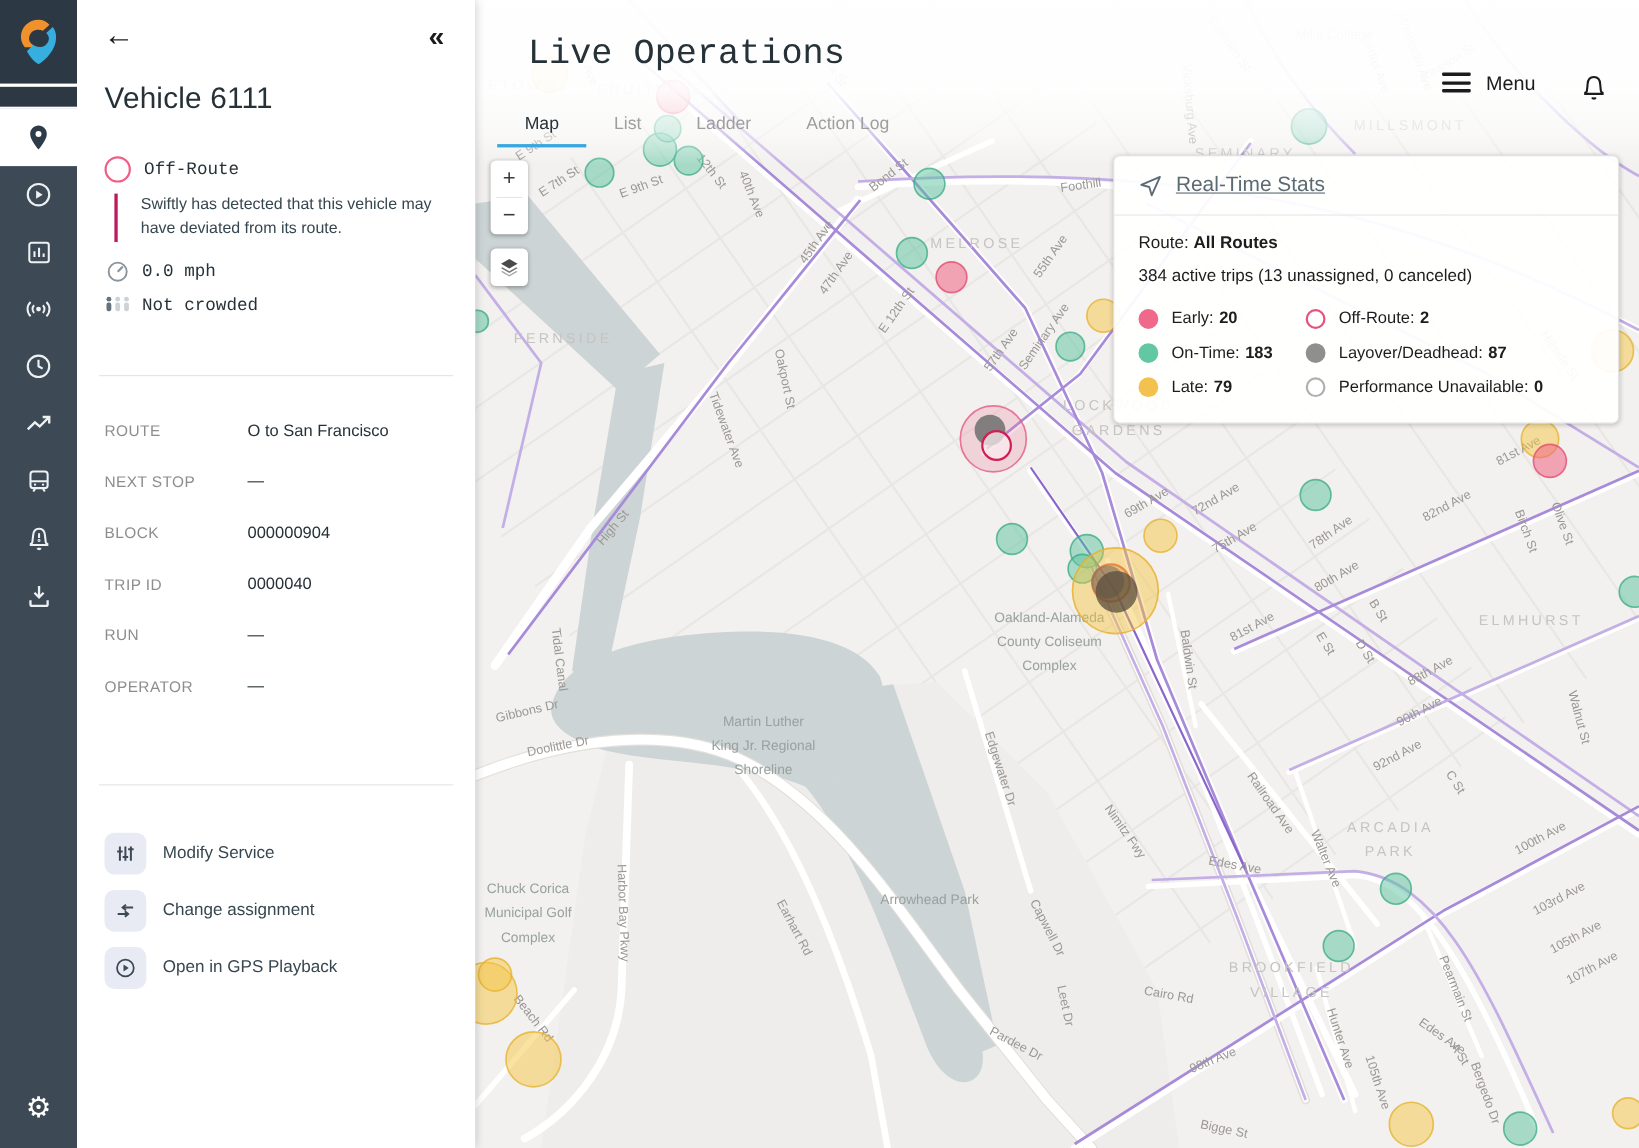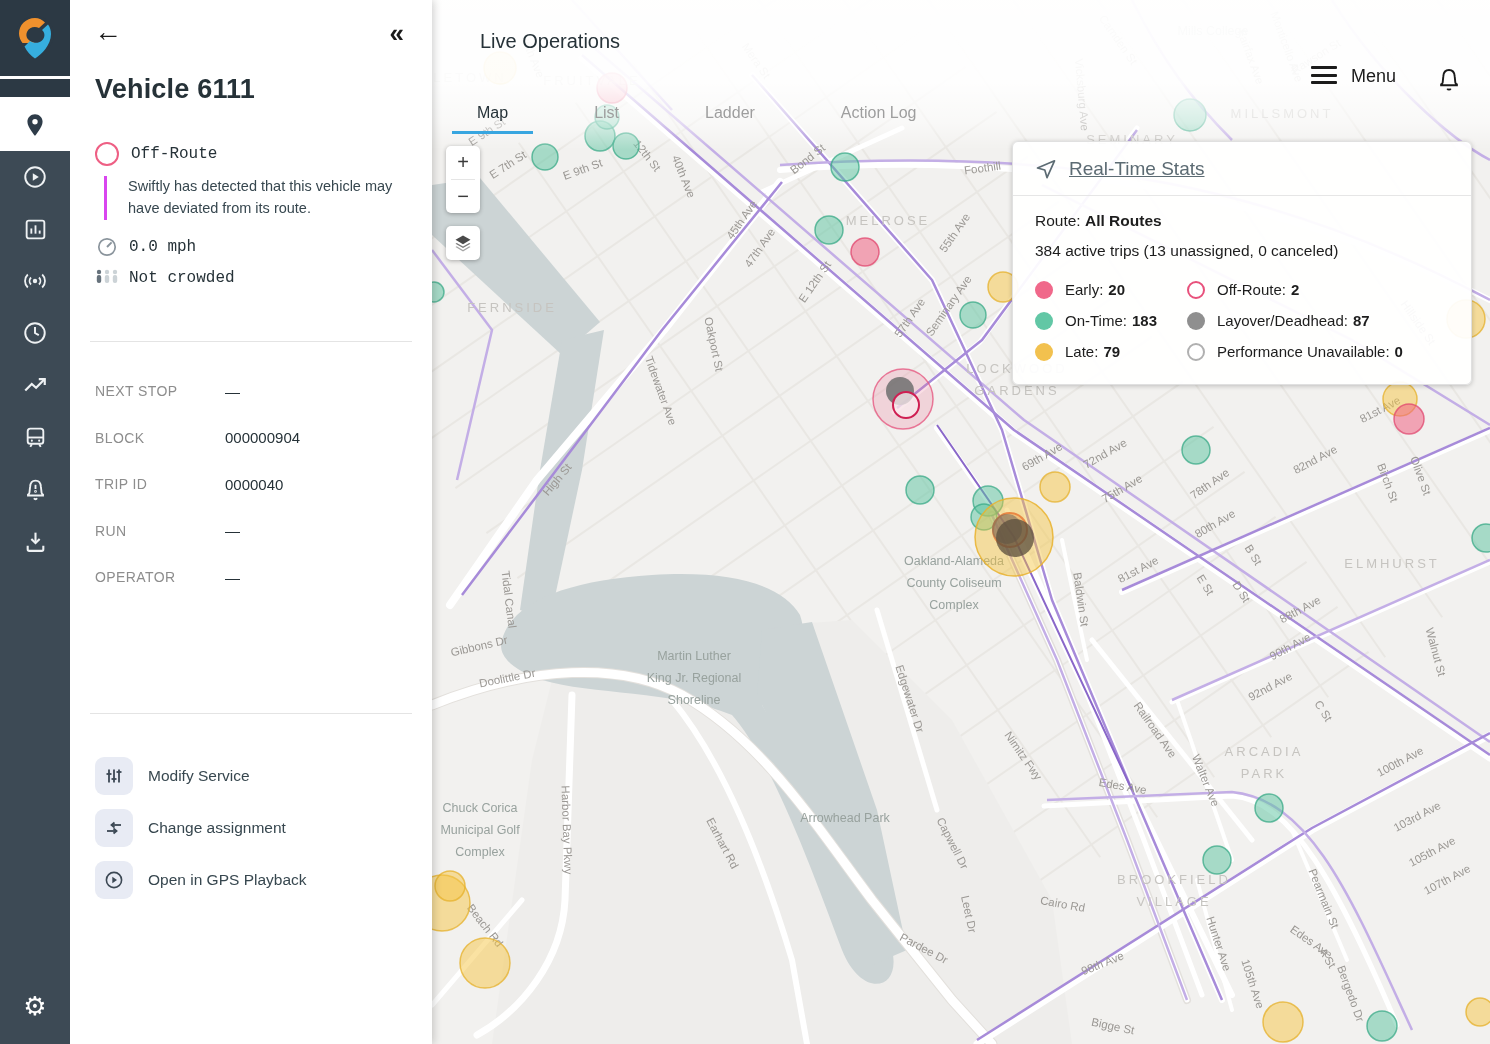--- a/index.html
+++ b/index.html
@@ -14,26 +14,26 @@
   .rail-item.sel{background:#ffffff;}
   .rail-item svg{display:block;}
   #gear{position:absolute;bottom:16px;left:0;width:70px;height:44px;display:flex;align-items:center;justify-content:center;color:#fff;font-size:26px;cursor:pointer;}
 
   
   #panel{position:absolute;left:70px;top:0;width:362px;height:1044px;background:#fff;z-index:30;
     box-shadow:2px 0 8px rgba(0,0,0,.18);}
   #panel-top{position:relative;height:60px;}
   #back-btn{position:absolute;left:24px;top:18px;font-size:28px;color:#1b1b1b;cursor:pointer;line-height:1;}
   #collapse-btn{position:absolute;right:28px;top:20px;font-size:26px;font-weight:bold;color:#1b1b1b;cursor:pointer;line-height:1;}
-  #veh-title{position:absolute;left:25px;top:74px;font-size:27px;color:#263238;font-weight:700;letter-spacing:.2px;}
+  #veh-title{position:absolute;left:25px;top:74px;font-size:27px;color:#263238;font-weight:400;letter-spacing:.2px;}
   #status{position:absolute;left:25px;top:142px;width:312px;}
   .st-row{display:flex;align-items:center;margin-bottom:10px;font-family:Liberation Mono, monospace;}
   #offroute-circ{width:20px;height:20px;border:2px solid #ee5f84;border-radius:50%;margin-right:12px;flex:none;}
   #status .st-label{font-size:16px;color:#263238;}
-  #st-desc{margin:4px 0 16px 9px;border-left:3px solid #d946ef;padding-left:21px;
+  #st-desc{margin:4px 0 16px 9px;border-left:3px solid #be185d;padding-left:21px;
     font-size:14.5px;color:#37474f;line-height:1.5;width:275px;}
   .st-ic{width:24px;margin-right:10px;flex:none;display:flex;justify-content:center;}
   .divider{position:absolute;left:20px;right:20px;height:1px;background:#e4e4e4;}
   #fields{position:absolute;left:25px;top:368px;width:315px;}
   .f-row{display:flex;height:46.5px;align-items:center;}
   .f-label{width:130px;font-size:14px;color:#8d8d8d;letter-spacing:.4px;}
   .f-value{font-size:15px;color:#263238;}
   #actions{position:absolute;left:25px;top:750px;width:315px;}
   .a-row{display:flex;align-items:center;height:52px;cursor:pointer;}
   .a-ic{width:38px;height:38px;border-radius:9px;background:#e8ebf4;display:flex;align-items:center;justify-content:center;margin-right:15px;flex:none;}
@@ -49,22 +49,22 @@
   .tl2{stroke:#a78bd9;fill:none;stroke-width:2.5;stroke-linejoin:round;}
   .tl3{stroke:#8a67c9;fill:none;stroke-width:2;stroke-linejoin:round;}
   .lbl-street{font-family:"Liberation Sans",sans-serif;font-size:11.5px;fill:#9b9894;text-anchor:middle;}
   .lbl-hood{font-family:"Liberation Sans",sans-serif;font-size:13px;letter-spacing:3px;fill:#c6c4c0;text-anchor:middle;}
   .lbl-place{font-family:"Liberation Sans",sans-serif;font-size:12.5px;fill:#98a29e;text-anchor:middle;}
 
   
   #map-header{position:absolute;left:0;top:0;width:100%;height:150px;z-index:3;
     background:linear-gradient(180deg,rgba(255,255,255,.97) 0%,rgba(255,255,255,.93) 55%,rgba(255,255,255,.55) 82%,rgba(255,255,255,0) 100%);
     pointer-events:none;}
-  #live-title{position:absolute;left:48px;top:30px;font-size:20px;color:#263238;pointer-events:auto;}
-  #tabs{position:absolute;left:20px;top:94px;display:flex;pointer-events:auto;gap:36px;}
+  #live-title{position:absolute;left:48px;top:30px;font-size:32px;color:#263238;pointer-events:auto;font-family:Liberation Mono, monospace;}
+  #tabs{position:absolute;left:20px;top:94px;display:flex;pointer-events:auto;}
   .tab{padding:0 25px;height:37px;display:flex;align-items:center;font-size:16px;color:#9e9e9e;cursor:pointer;border-bottom:3px solid transparent;}
   .tab.active{color:#263238;border-bottom-color:#38a6e0;}
   #topright{position:absolute;right:28px;top:38px;display:flex;align-items:flex-start;pointer-events:auto;margin-top:28px;}
   #hamburger{width:26px;height:18px;display:flex;flex-direction:column;justify-content:space-between;cursor:pointer;}
   #hamburger div{height:3px;background:#1b1b1b;border-radius:1px;}
   #menu-label{font-size:18px;color:#1b1b1b;margin:0 40px 0 14px;cursor:pointer;}
   #topbell{cursor:pointer;}
 
   
   #zoomctl{position:absolute;left:14px;top:146px;width:34px;background:#fff;border-radius:5px;
@@ -216,20 +216,24 @@
               <rect x="17.8" y="7" width="4.4" height="8" rx="2"></rect>
             </g>
         </svg>
       </span>
       <span class="st-label">Not crowded</span>
     </div>
   </div>
 
   <div class="divider" style="top:341px"></div>
   <div id="fields">
+      <div class="f-row">
+        <span class="f-label">ROUTE</span>
+        <span class="f-value">O to San Francisco</span>
+      </div>
       <div class="f-row">
         <span class="f-label">NEXT STOP</span>
         <span class="f-value">—</span>
       </div>
       <div class="f-row">
         <span class="f-label">BLOCK</span>
         <span class="f-value">000000904</span>
       </div>
       <div class="f-row">
         <span class="f-label">TRIP ID</span>

